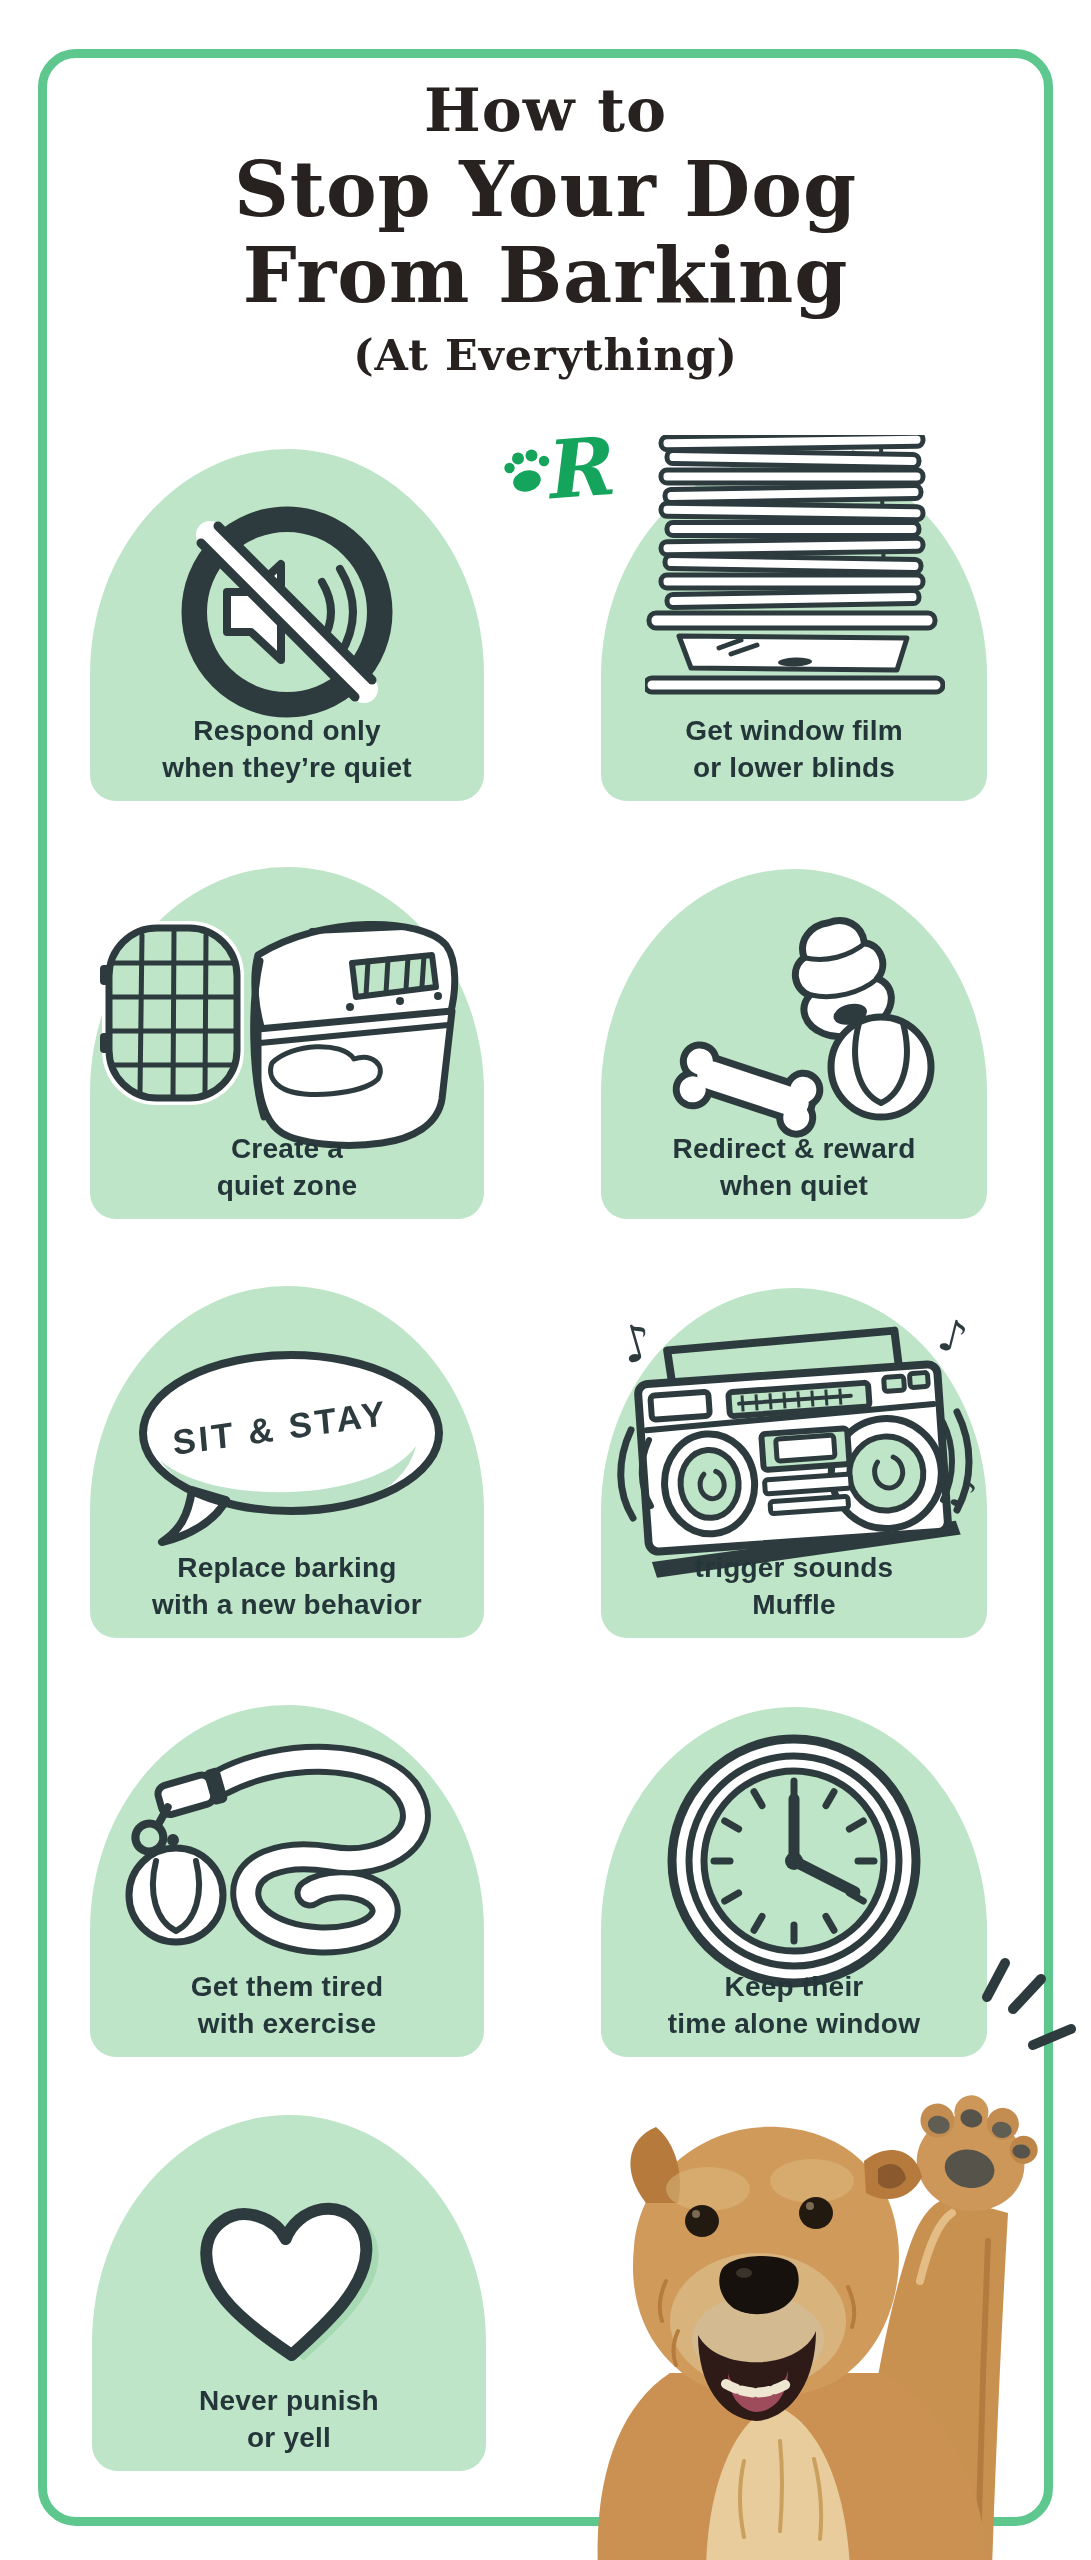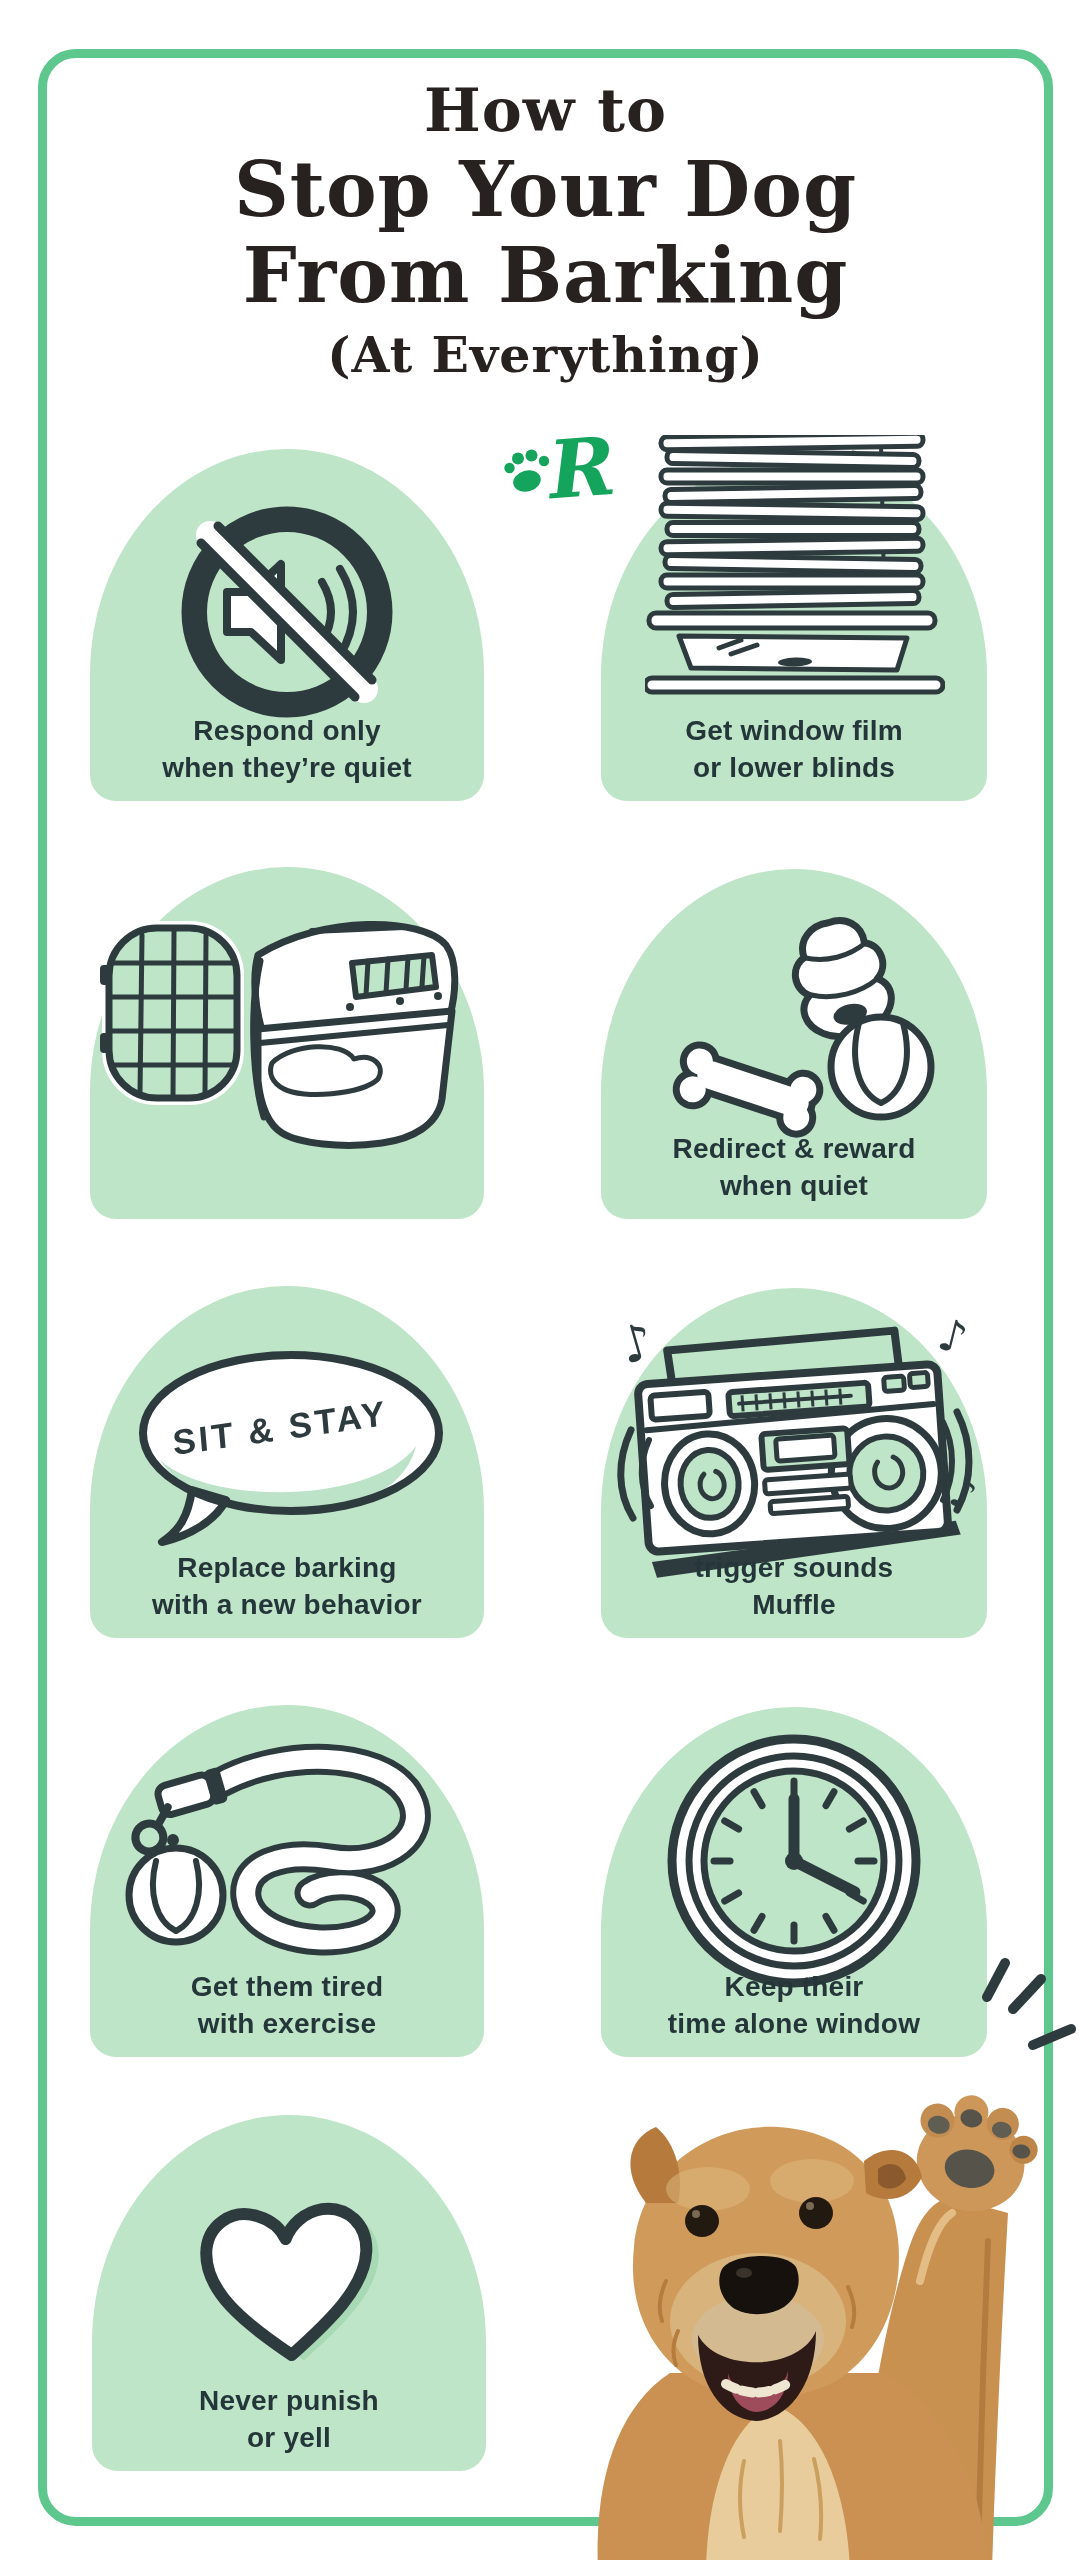--- a/index.html
+++ b/index.html
@@ -22,21 +22,21 @@
     border:9px solid var(--frame);border-radius:38px;box-sizing:border-box;
     z-index:1;
   }
   .title-block{
     position:absolute;left:38px;top:64px;width:1015px;text-align:center;
     color:var(--title);z-index:2;
     font-family:"DejaVu Serif", serif;font-weight:bold;
   }
   .title-line-sm{font-size:60px;line-height:74px;letter-spacing:1px;}
   .title-line-lg{font-size:76px;line-height:86px;letter-spacing:1px;}
-  .title-sub{font-size:49px;line-height:56px;margin-top:8px;letter-spacing:1px;}
+  .title-sub{font-size:43px;line-height:56px;margin-top:8px;letter-spacing:1px;}
   .logo{position:absolute;left:503px;top:424px;width:110px;height:86px;z-index:3;}
   .logo-paw{position:absolute;left:0;top:16px;}
   .logo-letter{
     position:absolute;left:46px;top:-8px;color:var(--logo);
     font-family:"DejaVu Serif", serif;font-style:italic;font-weight:bold;
     font-size:80px;line-height:86px;transform:rotate(-4deg);
   }
   .tile{
     position:absolute;background:var(--mint);
     border-radius:50% 50% 26px 26px / 64% 64% 26px 26px;
@@ -155,20 +155,24 @@
       <path d="M252,62 L332,54 L336,86 L256,96 Z" class="s mf" stroke-width="6"></path>
       <path d="M268,60 l-2,34 M288,58 l-2,34 M308,56 l-2,32 M324,55 l-2,30" class="s nf" stroke-width="5"></path>
       <path d="M158,128 L352,110 L342,198 C338,224 312,238 282,242 C242,248 198,242 182,232 C166,222 160,198 158,180 Z" class="s wf" stroke-width="7"></path>
       <path d="M160,142 L348,124" class="s nf" stroke-width="6"></path>
       <path d="M160,60 C151,100 151,172 164,216" class="s nf" stroke-width="7"></path>
       <path d="M172,162 C192,142 242,140 254,158 C272,152 286,164 278,178 C262,194 202,198 184,188 C172,182 168,172 172,162 Z" class="s wf" stroke-width="5"></path>
       <circle cx="250" cy="106" r="4" fill="#2d3b3e"></circle>
       <circle cx="300" cy="100" r="4" fill="#2d3b3e"></circle>
       <circle cx="338" cy="95" r="4" fill="#2d3b3e"></circle>
     </svg>
+    <div class="caption">
+      <span class="cap-line">Create a</span>
+      <span class="cap-line">quiet zone</span>
+    </div>
   </div>
 
   <div class="tile" style="left:601px;top:860px;width:386px;height:350px">
     <svg class="ill" style="left:42px;top:40px" width="300" height="240" viewBox="0 0 300 240">
       <g transform="rotate(-14 200 72)">
         <path d="M168,118 C152,106 150,88 164,78 C150,68 152,46 168,40 C166,22 182,10 200,12 C218,10 232,22 230,40 C246,46 248,68 234,78 C248,88 246,106 230,118 C214,130 184,130 168,118 Z" class="s wf" stroke-width="7"></path>
         <path d="M166,78 C186,88 214,88 234,78 M168,40 C188,50 212,50 232,40" class="s nf" stroke-width="5"></path>
         <ellipse cx="199" cy="106" rx="17" ry="10" fill="#2d3b3e"></ellipse>
       </g>
       <g transform="rotate(-6 110 180)">

